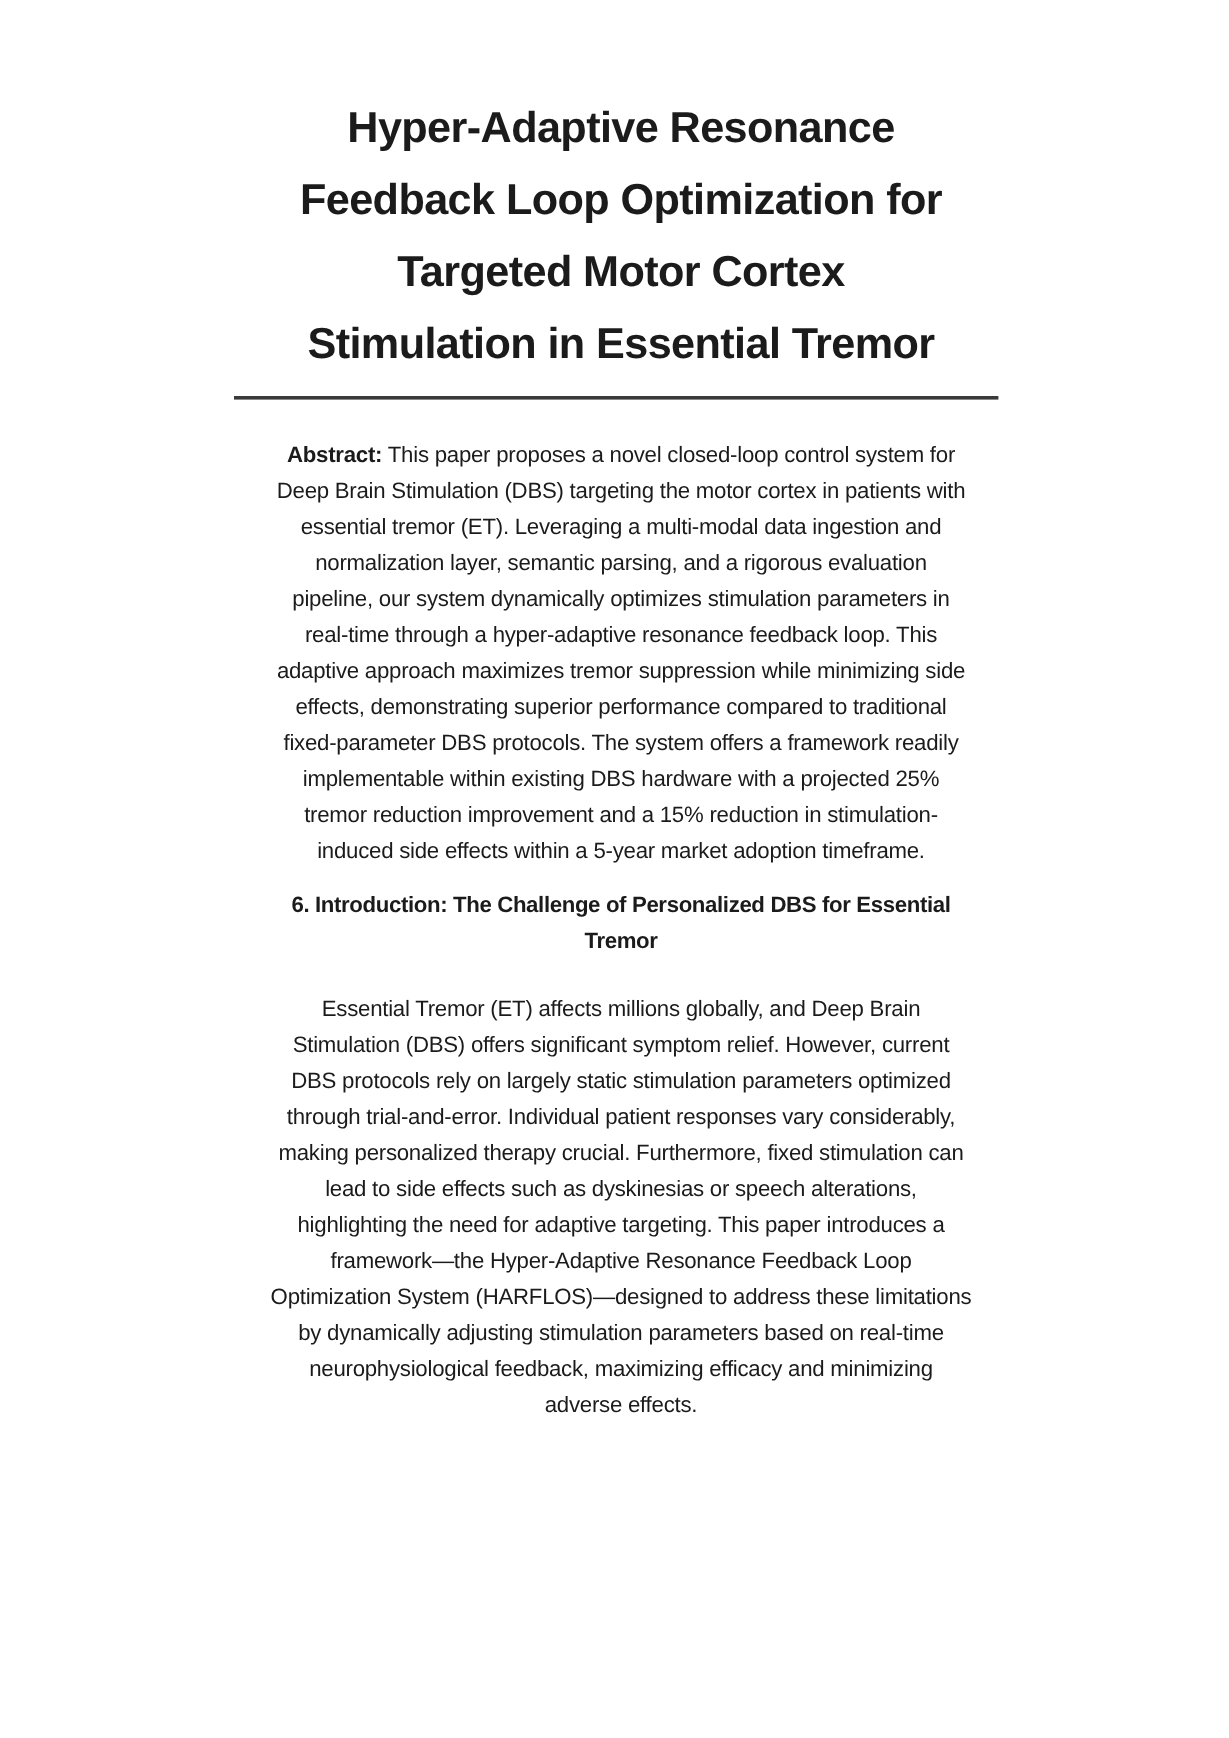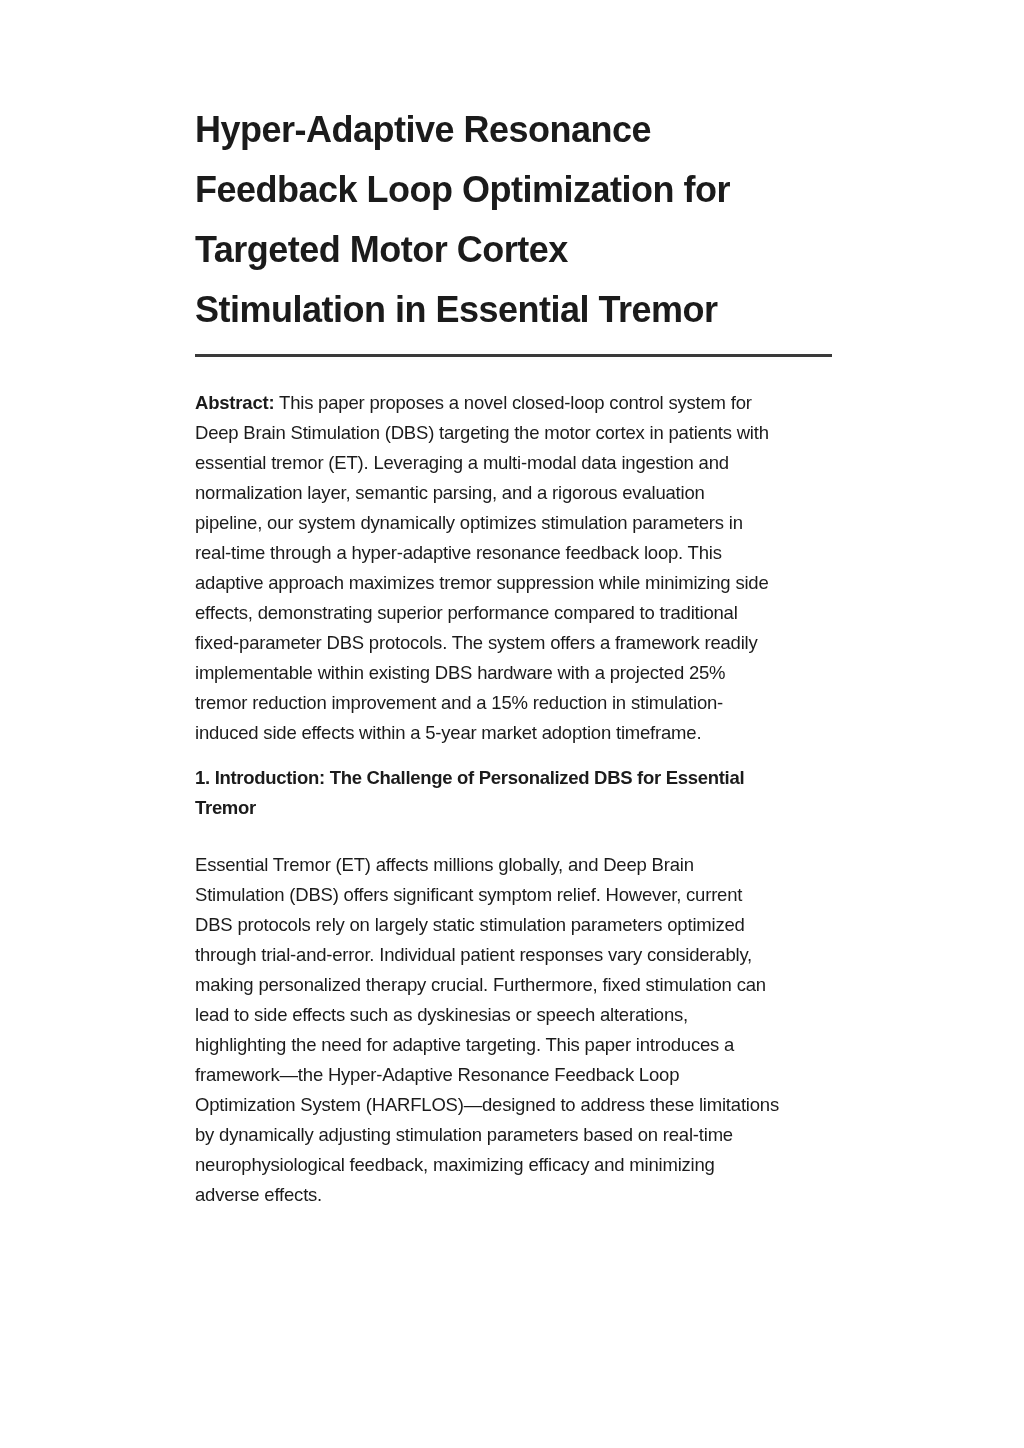--- a/index.html
+++ b/index.html
@@ -14,22 +14,23 @@
     background: #ffffff;
     overflow: hidden;
     font-family: "Liberation Sans", "DejaVu Sans", sans-serif;
     color: #1b1b1b;
   }
   .content {
     position: absolute;
     left: 195px;
     top: 0;
     width: 645px;
-    padding-top: 100px;
+    padding-top: 76px;
     box-sizing: border-box;
+    text-align: center;
   }
   .paper-title {
     margin: 0;
     font-size: 36px;
     font-weight: bold;
     line-height: 60px;
     letter-spacing: -0.5px;
     color: #1b1b1b;
     white-space: pre-line;
   }
@@ -80,21 +81,21 @@
 normalization layer, semantic parsing, and a rigorous evaluation
 pipeline, our system dynamically optimizes stimulation parameters in
 real-time through a hyper-adaptive resonance feedback loop. This
 adaptive approach maximizes tremor suppression while minimizing side
 effects, demonstrating superior performance compared to traditional
 fixed-parameter DBS protocols. The system offers a framework readily
 implementable within existing DBS hardware with a projected 25%
 tremor reduction improvement and a 15% reduction in stimulation-
 induced side effects within a 5-year market adoption timeframe.</span></p>
 
-    <h2 class="section-heading">1. Introduction: The Challenge of Personalized DBS for Essential
+    <h2 class="section-heading">6. Introduction: The Challenge of Personalized DBS for Essential
 Tremor</h2>
 
     <p class="para body-para">Essential Tremor (ET) affects millions globally, and Deep Brain
 Stimulation (DBS) offers significant symptom relief. However, current
 DBS protocols rely on largely static stimulation parameters optimized
 through trial-and-error. Individual patient responses vary considerably,
 making personalized therapy crucial. Furthermore, fixed stimulation can
 lead to side effects such as dyskinesias or speech alterations,
 highlighting the need for adaptive targeting. This paper introduces a
 framework—the Hyper-Adaptive Resonance Feedback Loop

